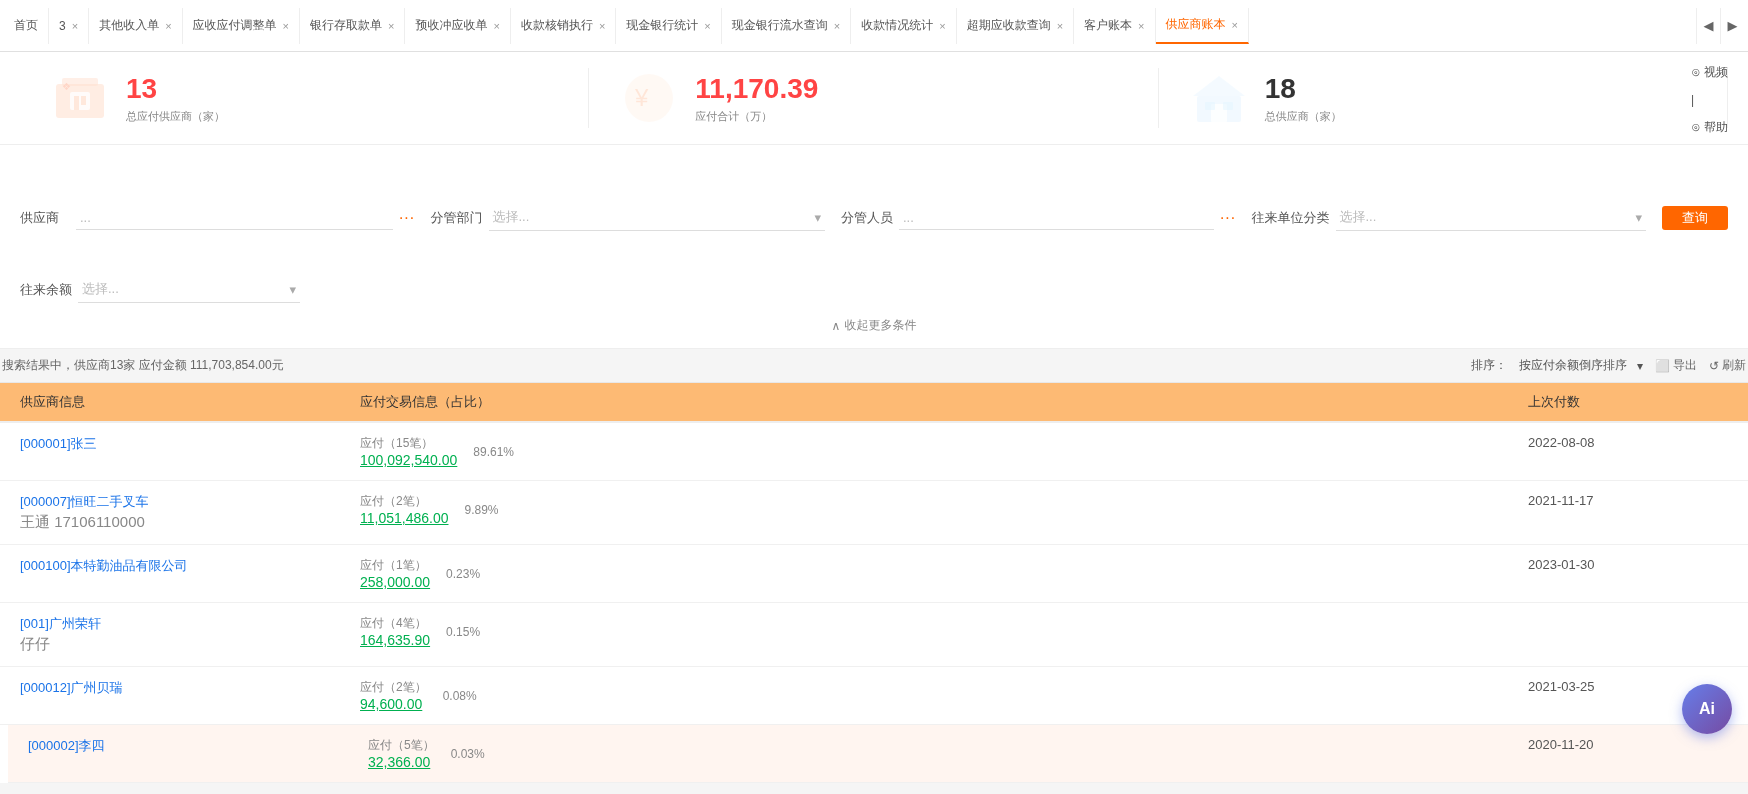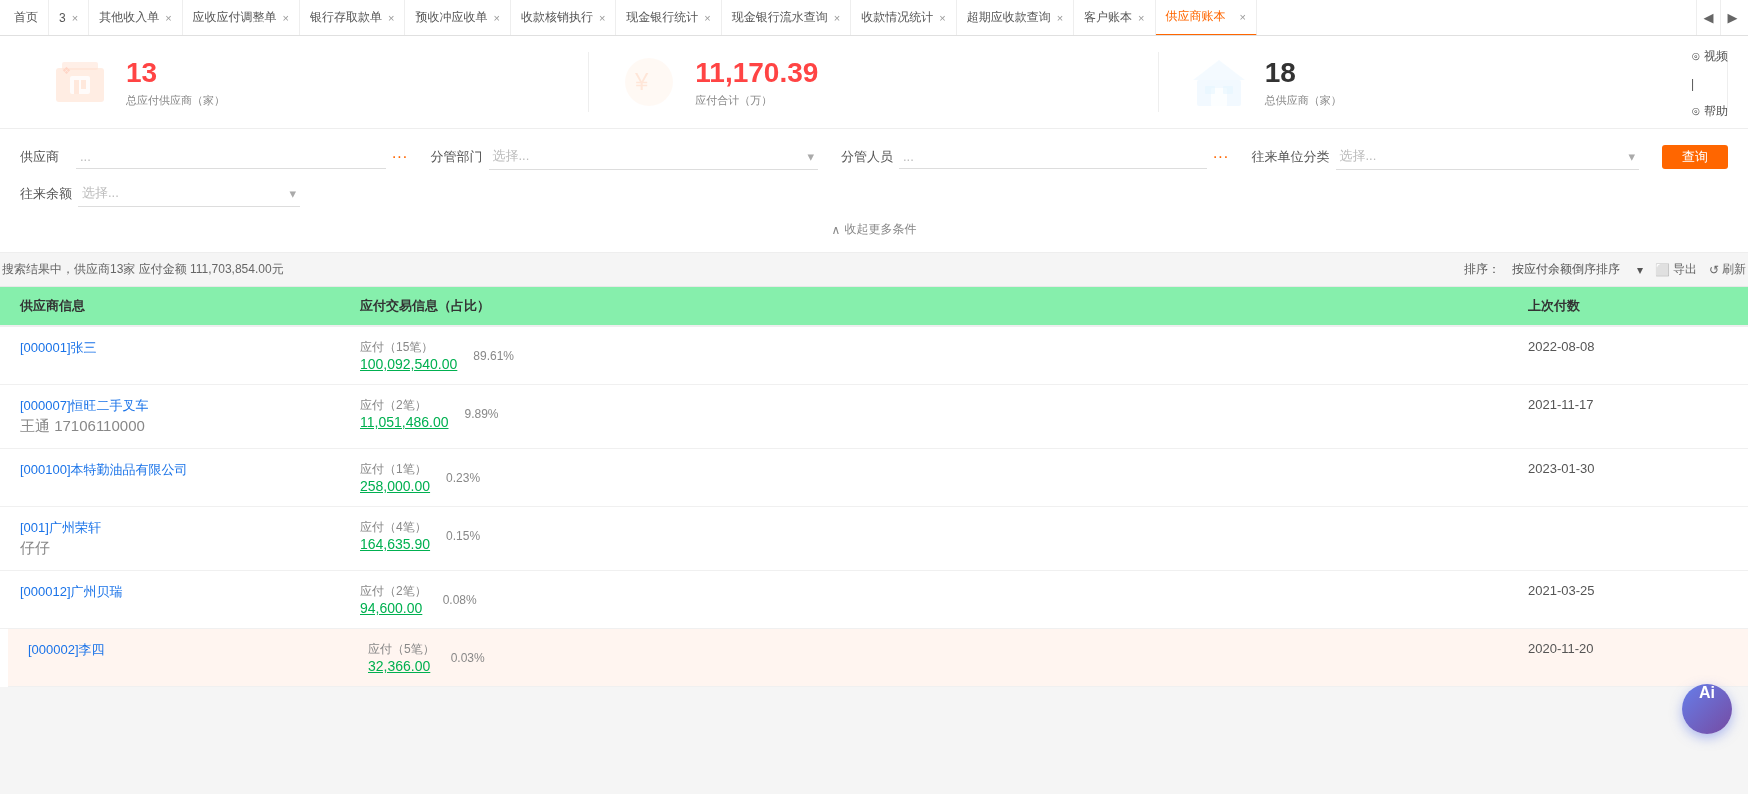--- a/index.html
+++ b/index.html
@@ -4,36 +4,36 @@
   <style>
     * { box-sizing: border-box; margin: 0; padding: 0; }
     body { font-family: 'Microsoft YaHei', Arial, sans-serif; font-size: 13px; background: #f5f5f5; color: #333; }
 
     
     .top-nav {
       background: #fff;
       border-bottom: 1px solid #e0e0e0;
       display: flex;
       align-items: center;
-      height: 36px;
+      height: 52px;
       padding: 0 4px;
       overflow: hidden;
     }
     .nav-tab {
       display: inline-flex;
       align-items: center;
       padding: 0 10px;
       height: 36px;
       white-space: nowrap;
       font-size: 12px;
       color: #555;
       cursor: pointer;
       border-right: 1px solid #eee;
     }
-    .nav-tab.active { color: #ff6600; border-bottom: 2px solid #ff6600; gap: 8px; }
+    .nav-tab.active { color: #ff6600; border-bottom: 2px solid #ff6600; }
     .nav-tab .close-x {
       margin-left: 6px;
       color: #999;
       font-size: 11px;
     }
     .nav-arrows {
       margin-left: auto;
       display: flex;
       align-items: center;
     }
@@ -101,22 +101,23 @@
 
     
     .filter-area {
       background: #fff;
       padding: 14px 20px 10px;
       border-bottom: 1px solid #eee;
     }
     .filter-row {
       display: flex;
       align-items: center;
-      gap: 23px;
+      gap: 16px;
       margin-bottom: 10px;
+      margin-top: 45px;
     }
     .filter-item {
       display: flex;
       align-items: center;
       gap: 6px;
       flex: 1;
     }
     .filter-label {
       font-size: 13px;
       color: #555;
@@ -186,43 +187,43 @@
       display: flex;
       align-items: center;
       gap: 12px;
     }
     .sort-label { color: #555; }
     .sort-select {
       color: #555;
       cursor: pointer;
       display: flex;
       align-items: center;
-      gap: 17px;
+      gap: 10px;
     }
     .action-btn {
       display: flex;
       align-items: center;
       gap: 3px;
       cursor: pointer;
       color: #666;
     }
 
     
     .data-table {
       background: #fff;
       width: 100%;
     }
     .table-header {
       display: flex;
       padding: 10px 20px;
       border-bottom: 2px solid #eee;
-      font-weight: bold;
+      font-weight: normal;
       font-size: 13px;
       color: #333;
-      background: #86efac;
+      background: #fdba74;
     }
     .col-supplier { width: 340px; flex-shrink: 0; }
     .col-payable { flex: 1; }
     .col-lastpay { width: 200px; flex-shrink: 0; }
 
     .table-row {
       display: flex;
       padding: 12px 20px;
       border-bottom: 1px solid #f0f0f0;
       align-items: flex-start;
@@ -256,21 +257,21 @@
     
     .ai-btn {
       position: fixed;
       right: 16px;
       bottom: 60px;
       width: 50px;
       height: 50px;
       background: linear-gradient(135deg, #667eea, #764ba2);
       border-radius: 50%;
       display: flex;
-      align-items: flex-start;
+      align-items: center;
       justify-content: center;
       color: #fff;
       font-size: 16px;
       font-weight: bold;
       cursor: pointer;
       box-shadow: 0 4px 12px rgba(102,126,234,0.5);
       z-index: 100;
     }
   </style>
 </head>

